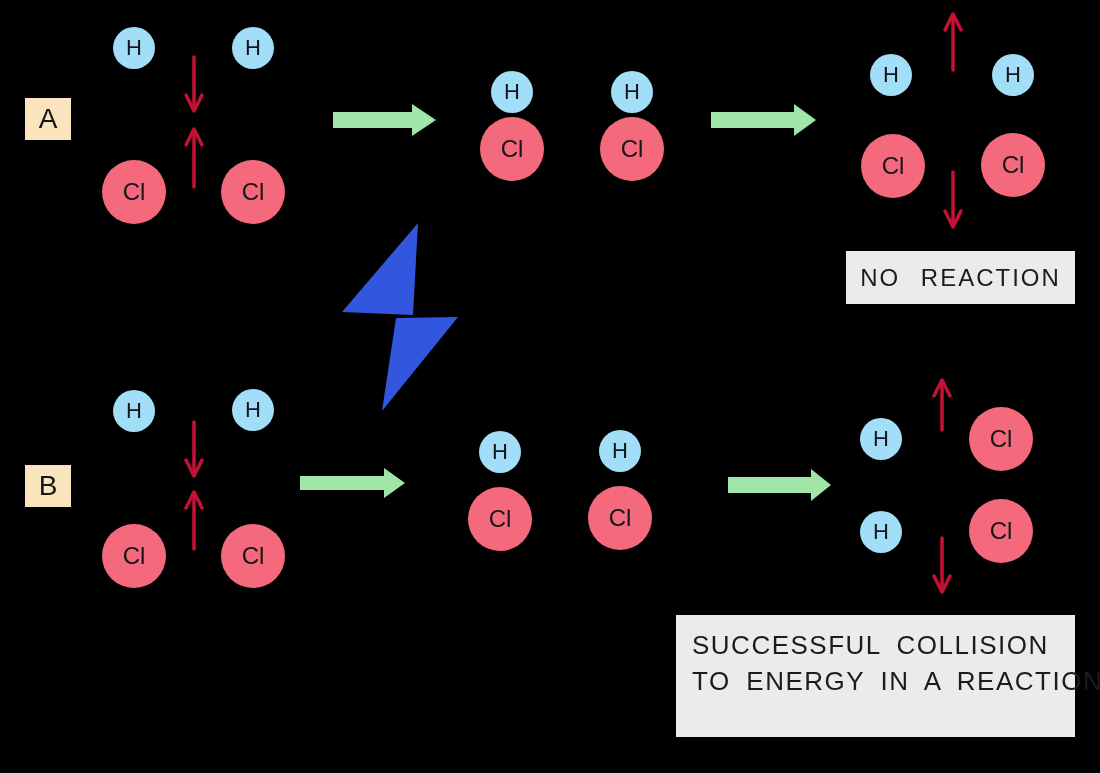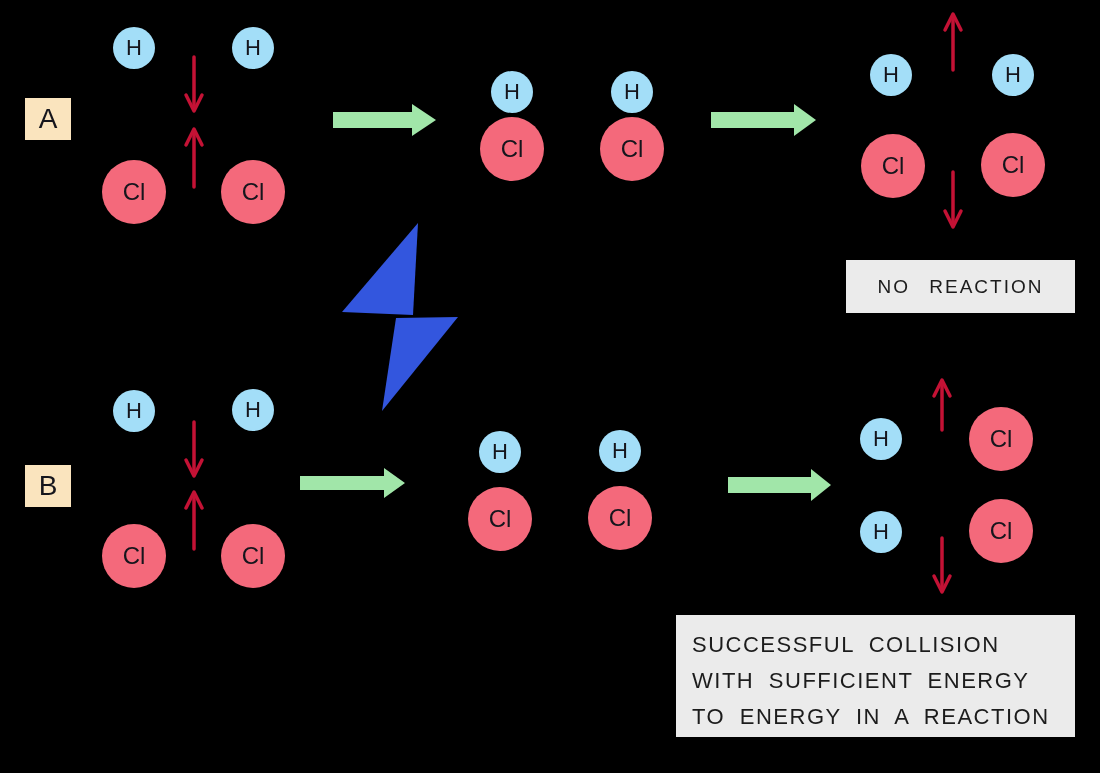--- a/index.html
+++ b/index.html
@@ -18,28 +18,28 @@
   .atom.cl { width:64px; height:64px; background:#F4697B; font-size:24px; }
 
   .tag {
     position:absolute; width:46px; height:42px; background:#FAE4BE;
     color:#15151c; display:flex; align-items:center; justify-content:center;
     font-size:28px;
   }
 
   .caption { position:absolute; background:#EBEBEB; color:#1c1c1c; }
   .caption.no-reaction {
-    left:846px; top:260px; width:229px; height:53px;
+    left:846px; top:251px; width:229px; height:53px;
     display:flex; align-items:center; justify-content:center;
-    font-size:19px; letter-spacing:2px; word-spacing:12px; white-space:nowrap;
+    font-size:24px; letter-spacing:2px; word-spacing:12px; white-space:nowrap;
   }
   .caption.success {
     left:676px; top:615px; width:399px; height:122px;
     box-sizing:border-box; padding:12px 18px 0 16px;
-    font-size:22px; letter-spacing:1.5px; word-spacing:7px; line-height:36px;
+    font-size:26px; letter-spacing:1.5px; word-spacing:7px; line-height:36px;
     white-space:nowrap;
   }
 
   svg .green { fill:#A1E6A9; stroke:none; }
   svg .red   { stroke:#C41235; stroke-width:3.5; fill:none; stroke-linecap:round; stroke-linejoin:round; }
   svg .bolt  { fill:#3356DE; stroke:none; }
 </style>
 </head>
 <body>
 
@@ -124,17 +124,16 @@
   <div class="atom h" style="left:599px; top:430px;">H</div>
   <div class="atom cl" style="left:588px; top:486px;">Cl</div>
 
   <div class="atom h" style="left:860px; top:418px;">H</div>
   <div class="atom cl" style="left:969px; top:407px;">Cl</div>
   <div class="atom h" style="left:860px; top:511px;">H</div>
   <div class="atom cl" style="left:969px; top:499px;">Cl</div>
 
   <div class="caption success">
     <div>SUCCESSFUL COLLISION</div>
-    <div>WITH  SUFFICIENT  ENERGY</div>
     <div>TO ENERGY IN A REACTION</div>
   </div>
 
 </div>
 
 </body></html>

